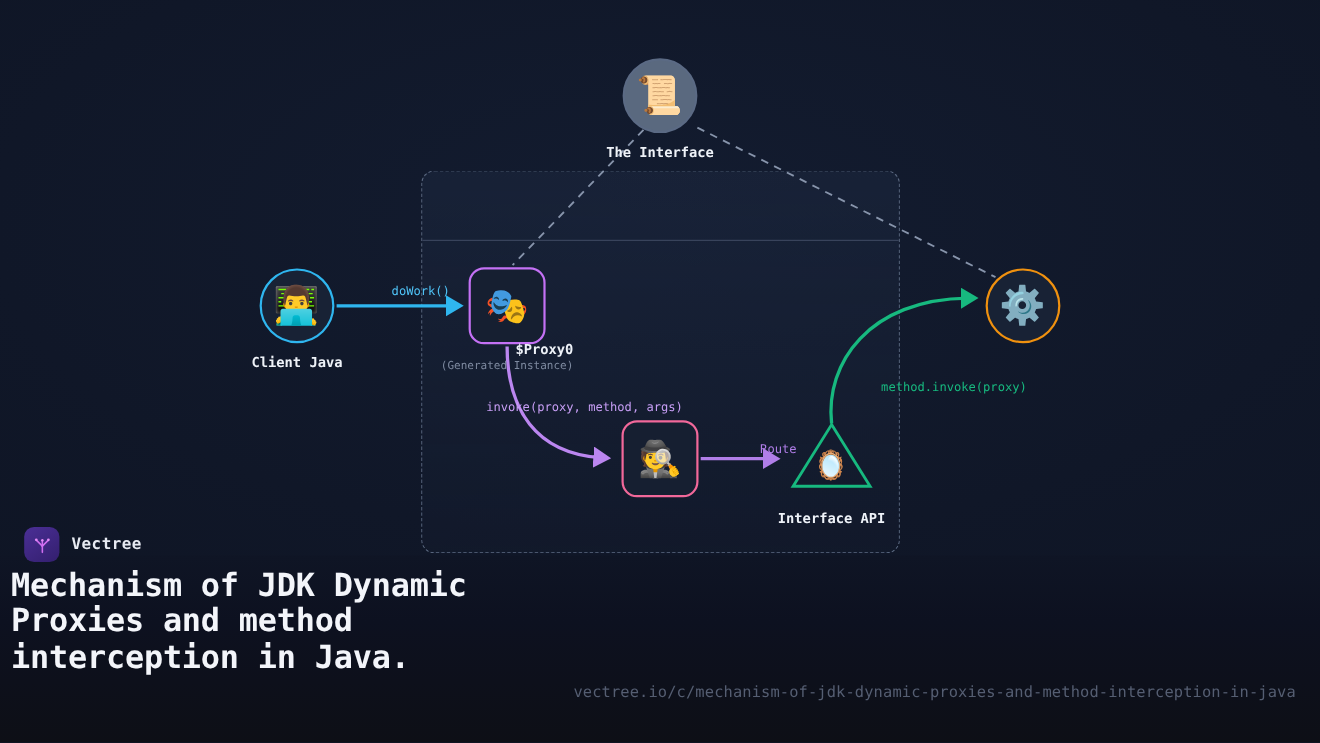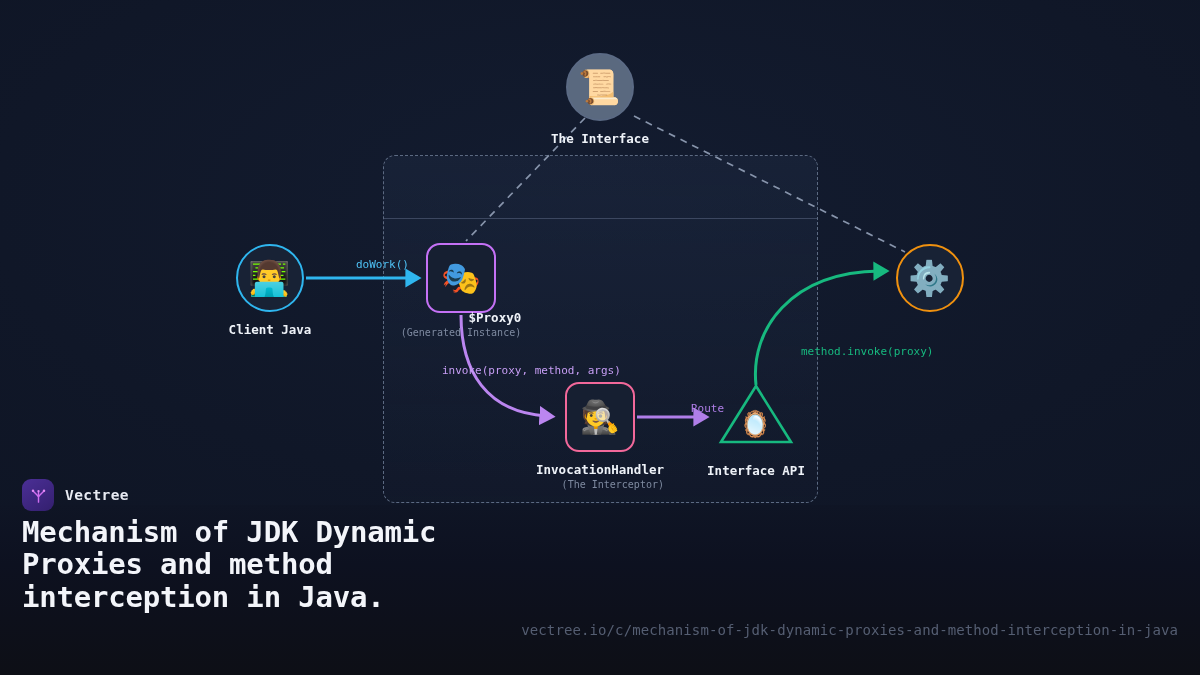--- a/index.html
+++ b/index.html
@@ -99,21 +99,21 @@
   
   #brand { position:absolute; left:22px; top:479px; display:flex; align-items:center; gap:11px;justify-content:space-between; }
   #brand-logo {
     width:32px; height:32px; border-radius:9px;
     background:linear-gradient(145deg,#4b2f96 0%,#331f6e 100%);
     display:flex; align-items:center; justify-content:center;
   }
   #brand-name { font-size:14.5px; font-weight:bold; color:#e7eaf2; letter-spacing:.4px; }
 
   #headline {
-    position:absolute; left:22px; top:516px; width:530px;
+    position:absolute; left:10px; top:516px; width:530px;
     font-size:29px; font-weight:bold; line-height:1.12;
     color:#f3f5fa; letter-spacing:-0.2px;
   }
   #url {
     position:absolute; right:22px; top:622px;
     font-size:14px; color:#555e72; letter-spacing:.1px;
   }
 </style>
 </head>
 <body>
@@ -178,24 +178,20 @@
     </div>
     <div class="caption">
       <div class="cap-title">$Proxy0</div>
       <div class="cap-sub">(Generated Instance)</div>
     </div>
   </div>
 
   <div class="node" id="n-handler">
     <div class="square-node">
       <span>🕵️</span>
-    </div>
-    <div class="caption">
-      <div class="cap-title">InvocationHandler</div>
-      <div class="cap-sub">(The Interceptor)</div>
     </div>
   </div>
 
   <div class="node" id="n-reflect">
     <div class="tri-node">
       <svg width="76" height="62" style="position:absolute;left:0;top:0;">
         <polygon points="38,3 73,59 3,59" fill="none" stroke="#17b97f" stroke-width="2.6"></polygon>
       </svg>
       <span class="tri-emoji">🪞</span>
     </div>

